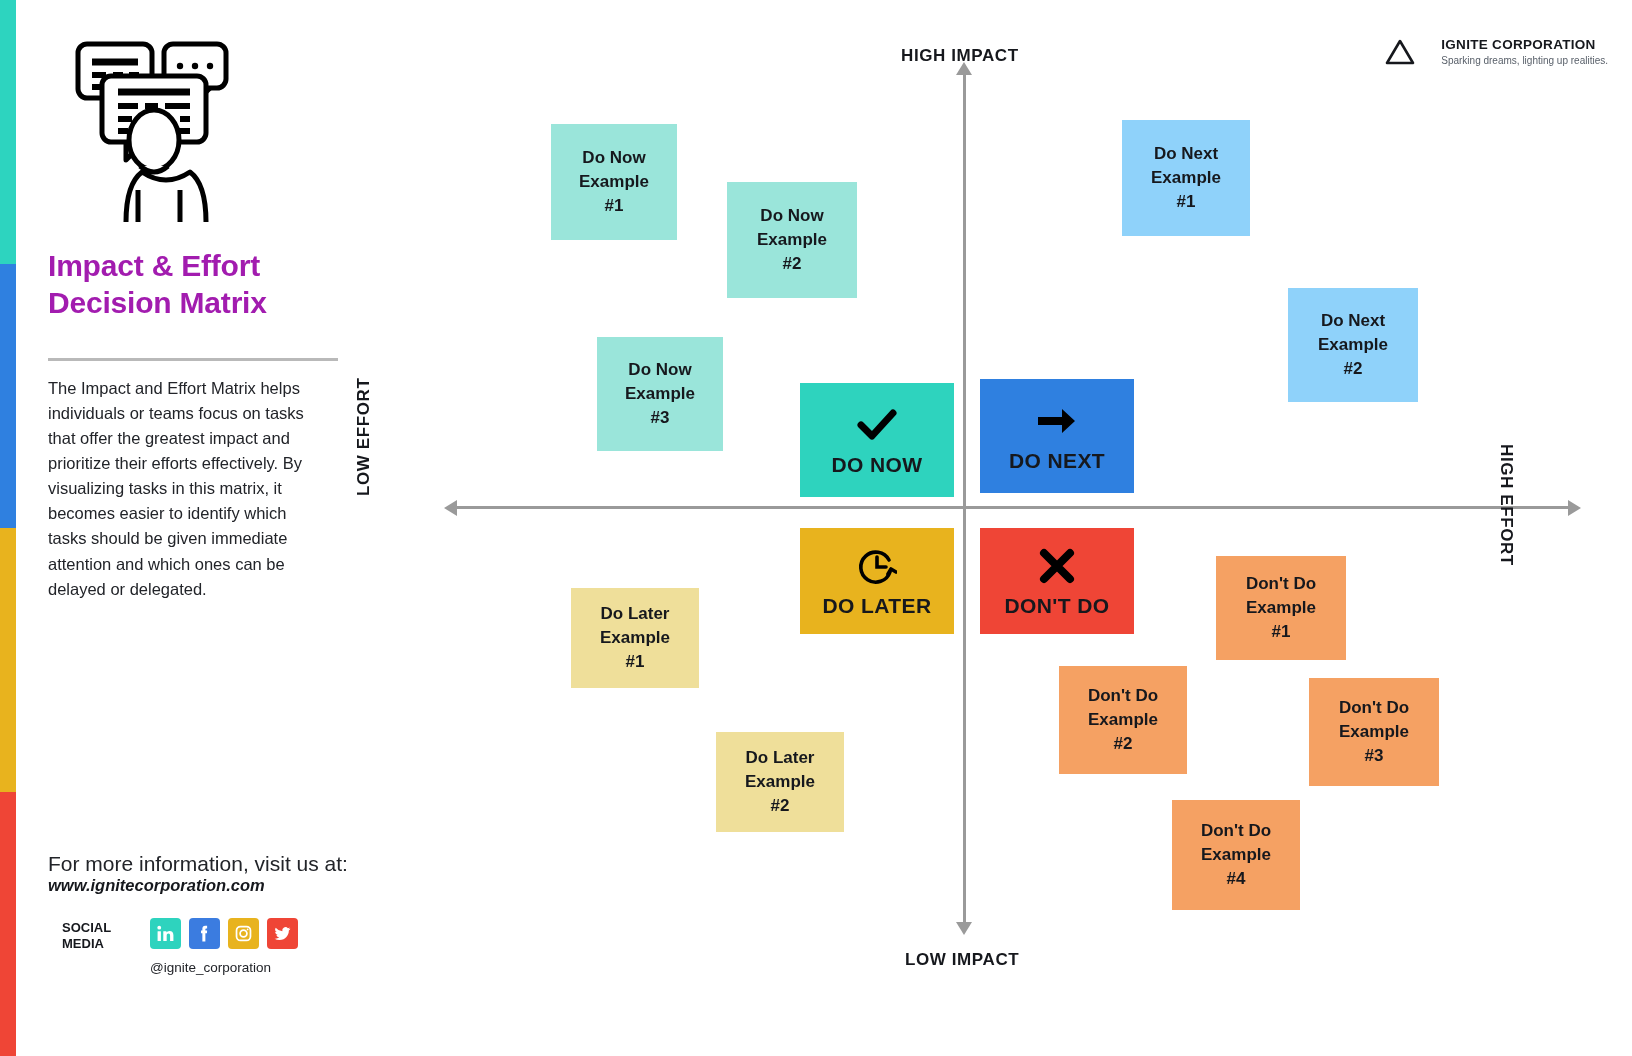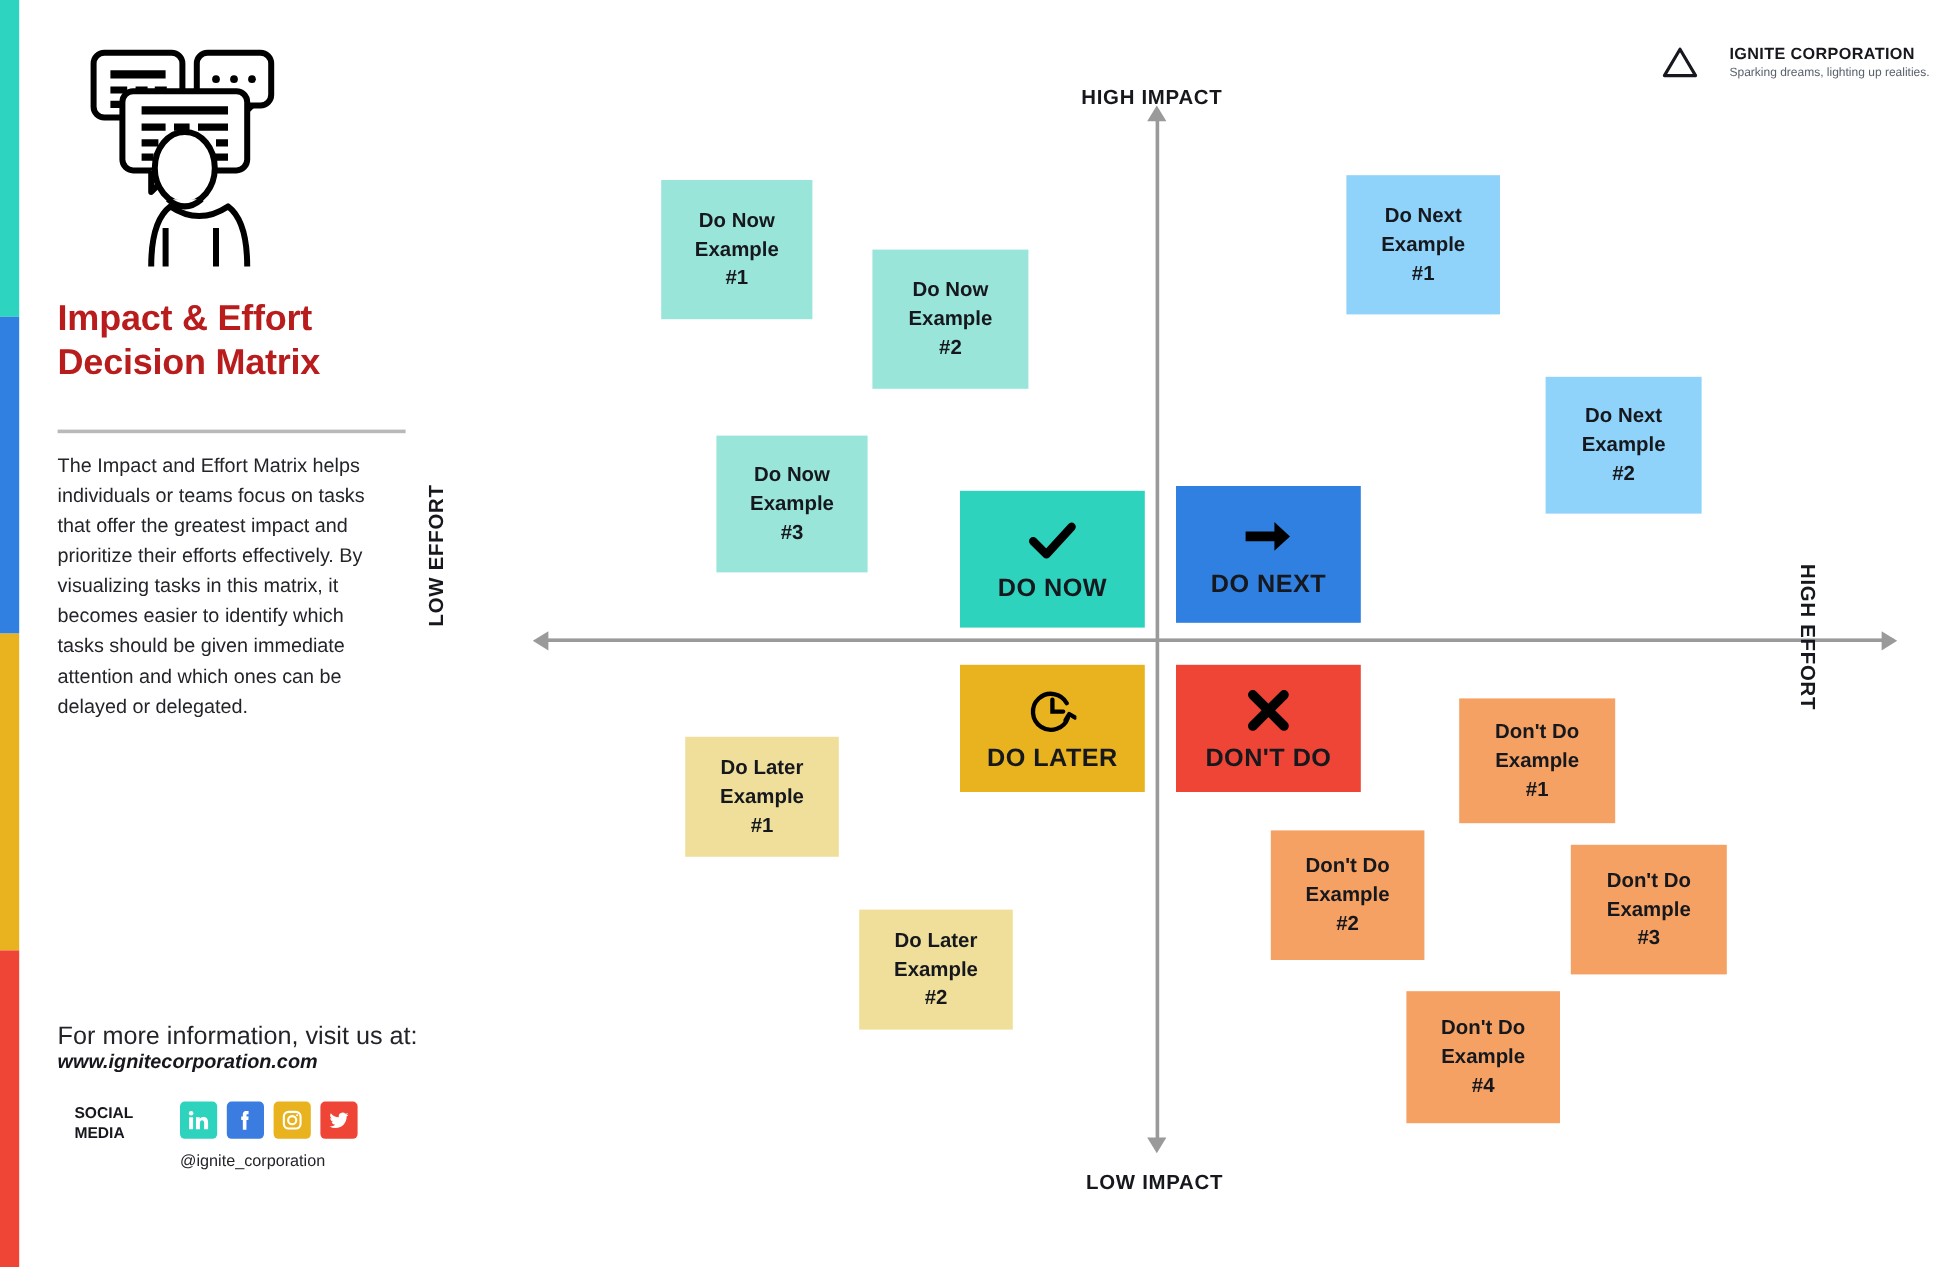--- a/index.html
+++ b/index.html
@@ -36,21 +36,21 @@
     width: 200px; height: 200px;
   }
   #sidebar-title {
     position: absolute;
     left: 32px; top: 248px;
     width: 300px;
     font-size: 30px;
     font-weight: bold;
     line-height: 1.22;
     letter-spacing: -0.2px;
-    color: #b91c1c;
+    color: #a21caf;
   }
   #title-divider {
     position: absolute;
     left: 32px; top: 358px;
     width: 290px; height: 3px;
     background: #b9b9b9;
   }
   #sidebar-description {
     position: absolute;
     left: 32px; top: 376px;
@@ -126,21 +126,21 @@
     font-size: 10px;
     color: #59606a;
     margin-top: 2px;
     text-align: right;
   }
 
   
   #matrix {
     position: absolute;
     left: 356px; top: 0;
-    width: 1276px; height: 948px; margin-top: 26px;
+    width: 1276px; height: 948px;
   }
   .axis-line { position: absolute; background: #9a9a9a; }
   #axis-vertical { left: 607px; top: 72px; width: 3px; height: 858px; }
   #axis-horizontal { left: 96px; top: 506px; width: 1126px; height: 3px; }
   .arrow-head {
     position: absolute;
     width: 0; height: 0;
   }
   #arrow-up {
     left: 600px; top: 62px;

